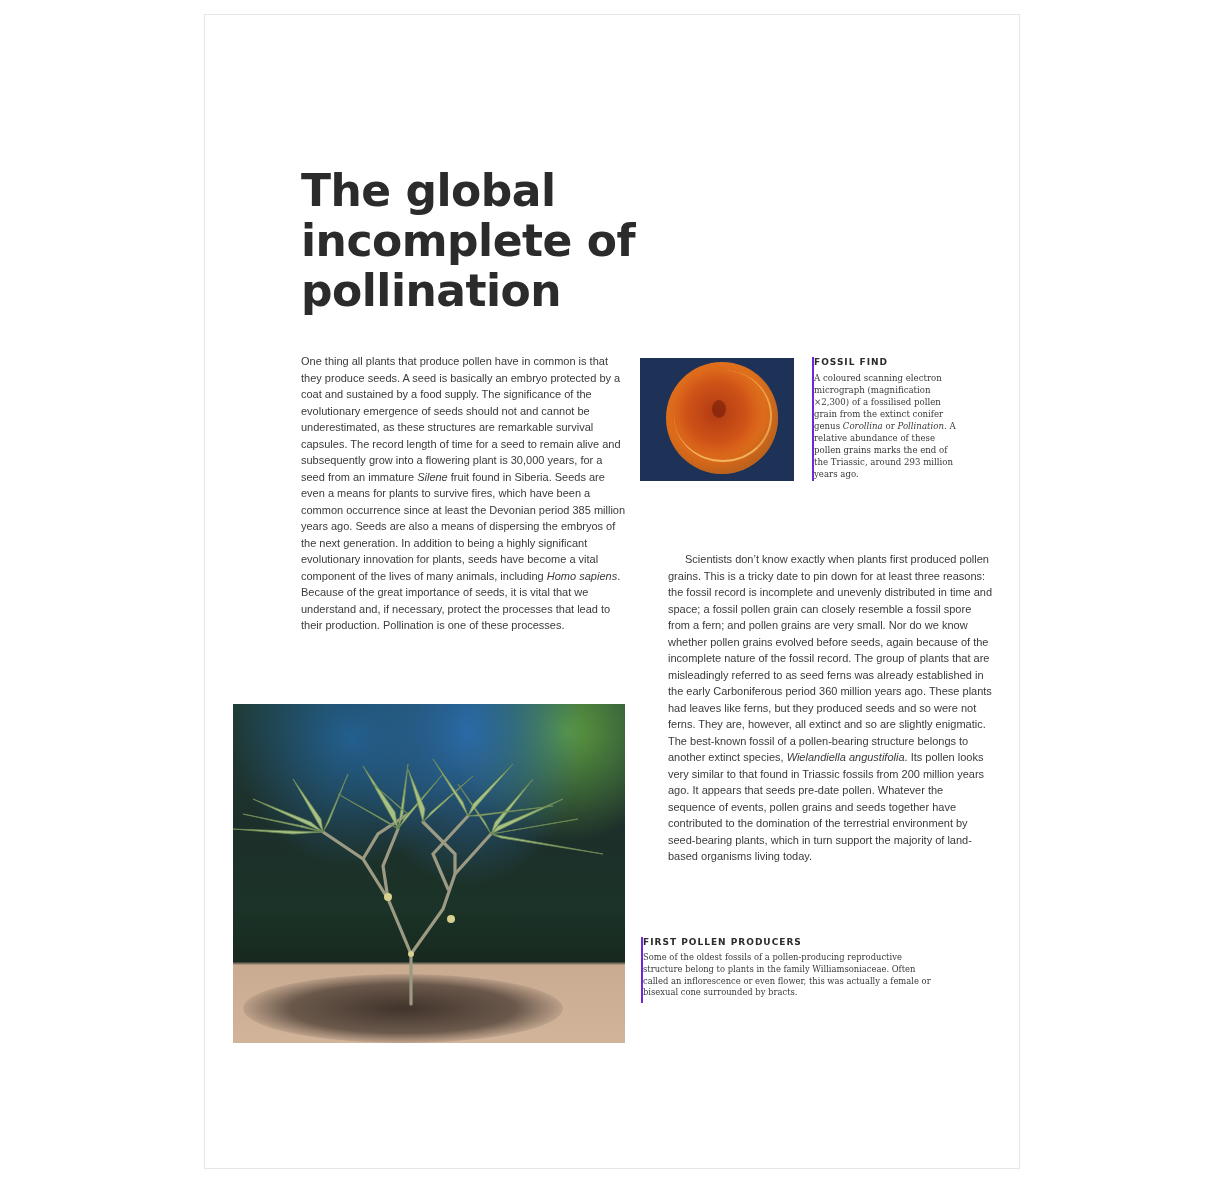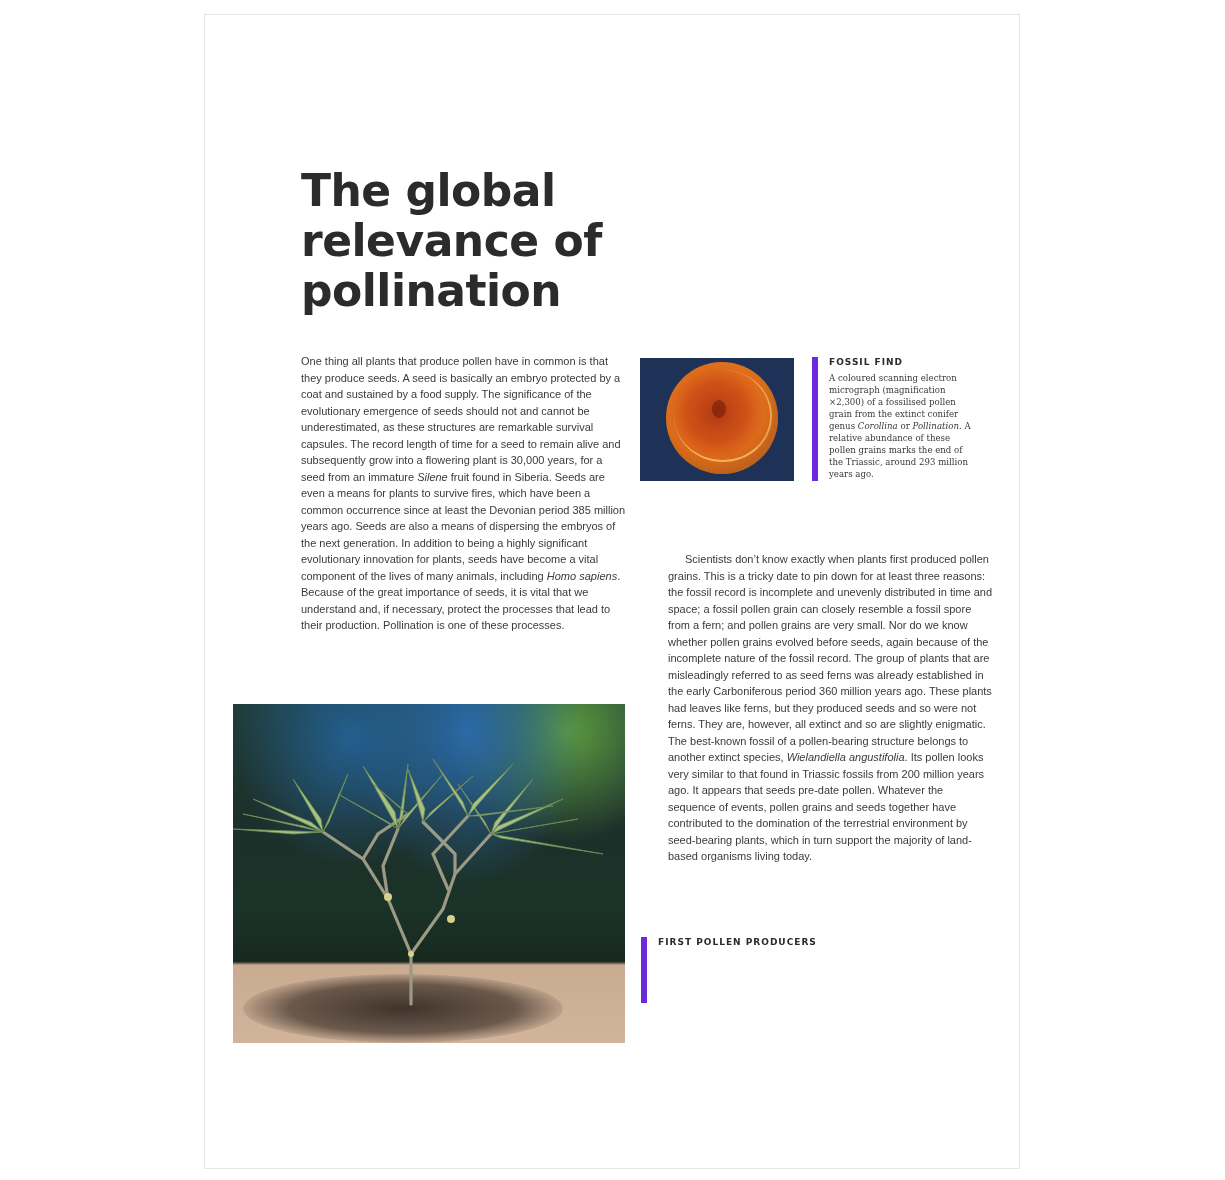--- a/index.html
+++ b/index.html
@@ -35,21 +35,21 @@
   .fossil-ring {
     position: absolute; left: 34px; top: 12px; width: 96px; height: 90px; border-radius: 50%;
     border-bottom: 2px solid rgba(255,210,120,0.7); border-right: 2px solid rgba(255,210,120,0.55);
   }
   .fossil-pit {
     position: absolute; left: 72px; top: 42px; width: 14px; height: 18px; border-radius: 50%;
     background: rgba(110,25,5,0.55);
   }
 
   .caption {
-    position: absolute; border-left: 6px solid #6d28d9; padding-left: 11px;
+    position: absolute; border-left: 2px solid #6d28d9; 
   }
   .caption-fossil { left: 812px; top: 357px; width: 150px; height: 124px; }
   .caption-first { left: 641px; top: 937px; width: 290px; height: 66px; }
   .caption-head {
     font-family: "DejaVu Sans", sans-serif; font-weight: bold; font-size: 9px;
     letter-spacing: 1px; color: #2b2b2b; margin: 0 0 4px 0; line-height: 11px;
   }
   .caption-body {
     font-family: "DejaVu Serif", serif; font-size: 8.6px; line-height: 12px; color: #3a3a3a; margin: 0;
   }
@@ -67,21 +67,21 @@
     position: absolute; left: 10px; top: 270px; width: 320px; height: 69px; border-radius: 50%;
     background: radial-gradient(ellipse at center, rgba(40,30,25,0.85) 0%, rgba(40,30,25,0.6) 50%, rgba(40,30,25,0) 75%);
   }
   .plant-svg { position: absolute; left: 0; top: 0; }
 </style>
 </head>
 <body>
 
 <div class="page"></div>
 
-<h1 class="title">The global relevance of pollination</h1>
+<h1 class="title">The global incomplete of pollination</h1>
 
 <p class="body-text col-left"><span>One thing all plants that produce pollen have in common is that they produce seeds. A seed is basically an embryo protected by a coat and sustained by a food supply. The significance of the evolutionary emergence of seeds should not and cannot be underestimated, as these structures are remarkable survival capsules. The record length of time for a seed to remain alive and subsequently grow into a flowering plant is 30,000 years, for a seed from an immature </span><em>Silene</em><span> fruit found in Siberia. Seeds are even a means for plants to survive fires, which have been a common occurrence since at least the Devonian period 385 million years ago. Seeds are also a means of dispersing the embryos of the next generation. In addition to being a highly significant evolutionary innovation for plants, seeds have become a vital component of the lives of many animals, including </span><em>Homo sapiens</em><span>. Because of the great importance of seeds, it is vital that we understand and, if necessary, protect the processes that lead to their production. Pollination is one of these processes.</span></p>
 
 <div class="fossil-img">
   <div class="fossil-grain"></div>
   <div class="fossil-ring"></div>
   <div class="fossil-pit"></div>
 </div>
 
 <div class="caption caption-fossil">
@@ -127,13 +127,14 @@
     <g fill="#d7d08e">
       <circle cx="155" cy="193" r="4"></circle>
         <circle cx="218" cy="215" r="4"></circle>
         <circle cx="178" cy="250" r="3"></circle>
     </g>
   </svg>
 </div>
 
 <div class="caption caption-first">
   <p class="caption-head">FIRST POLLEN PRODUCERS</p>
+  <p class="caption-body"><span>Some of the oldest fossils of a pollen-producing reproductive structure belong to plants in the family Williamsoniaceae. Often called an inflorescence or even flower, this was actually a female or bisexual cone surrounded by bracts.</span></p>
 </div>
 
 </body></html>

